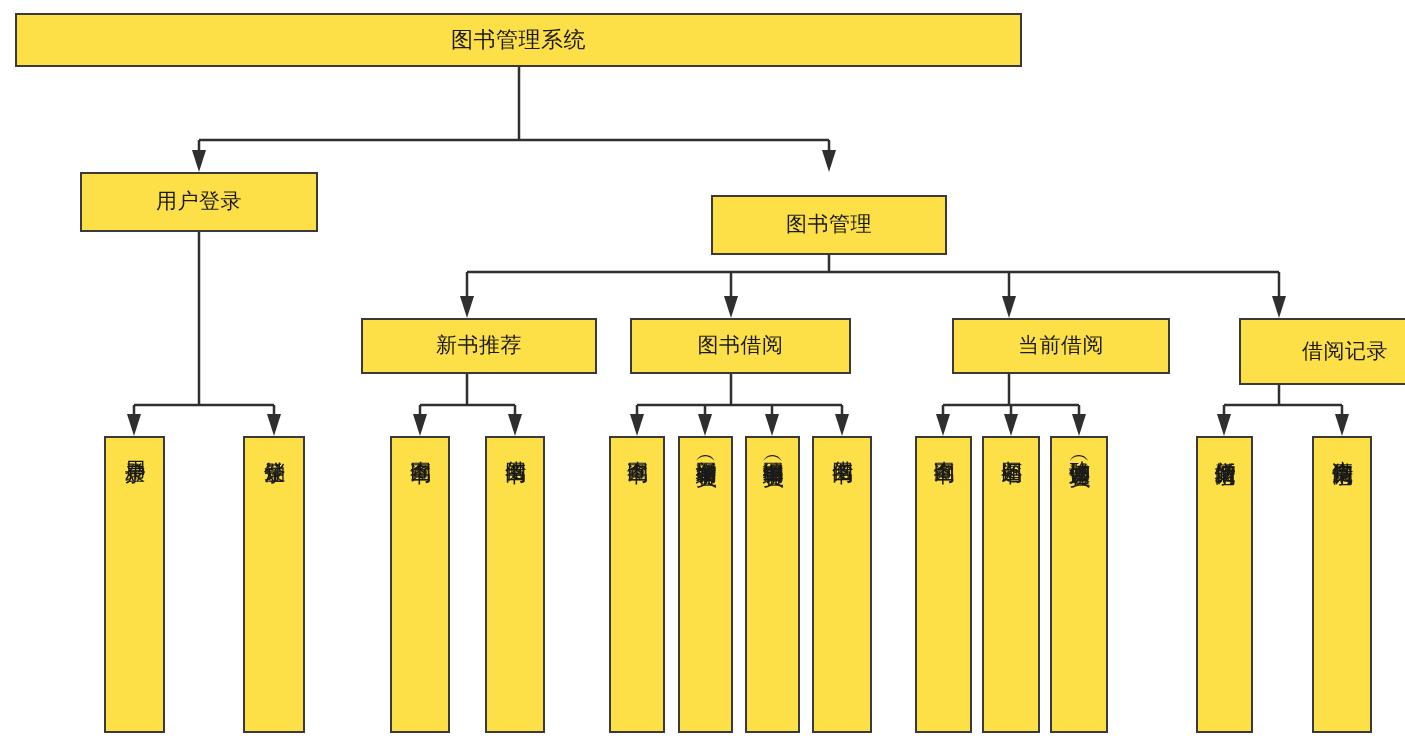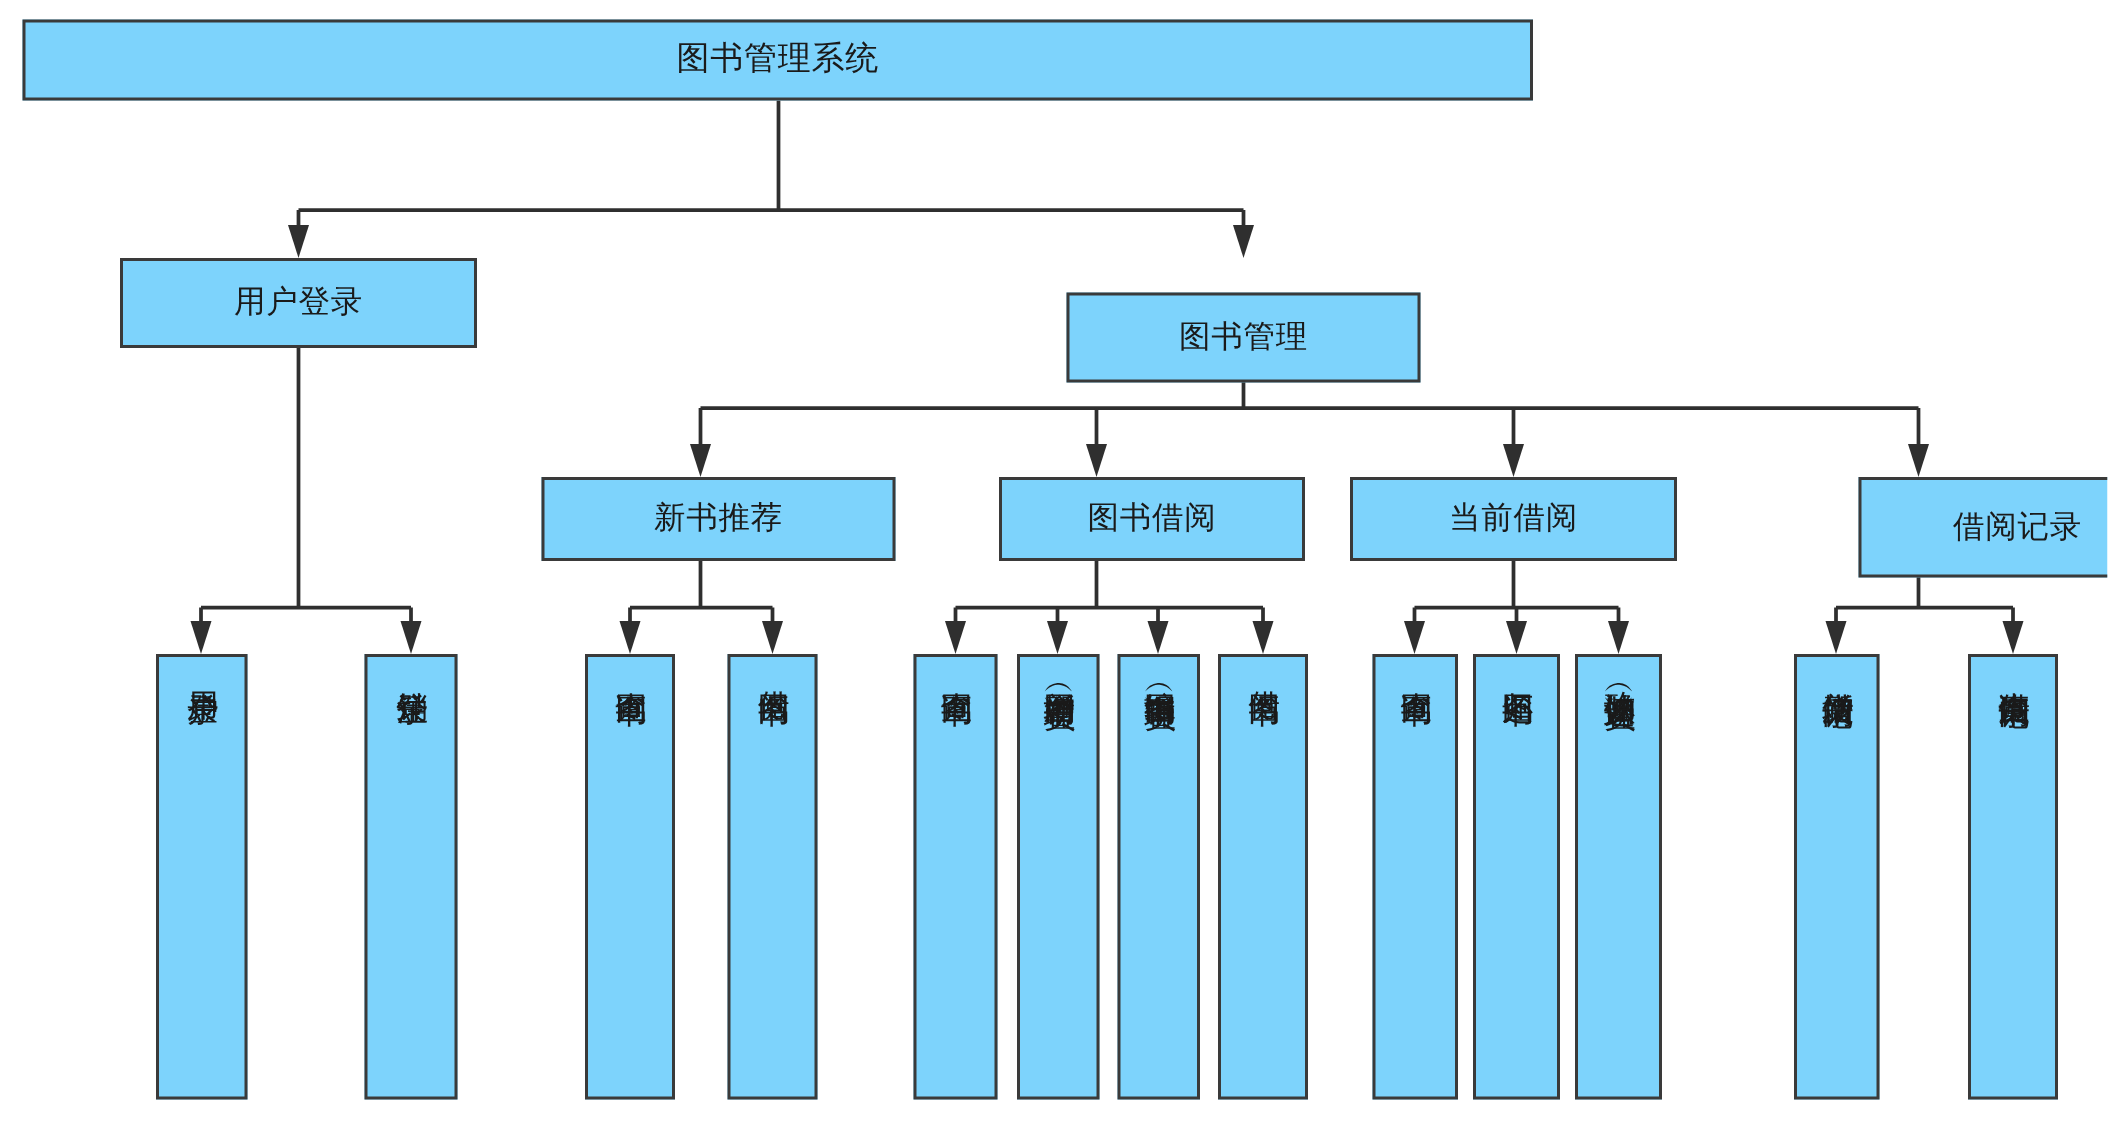--- a/index.html
+++ b/index.html
@@ -20,21 +20,21 @@
   #diagram-svg {
     position: absolute;
     left: 0;
     top: 0;
     width: 1405px;
     height: 747px;
   }
   .node-box {
     position: absolute;
     box-sizing: border-box;
-    background: #7dd3fc;
+    background: #fde047;
     border: 2px solid #3a3a3a;
     display: flex;
     align-items: center;
     justify-content: center;
     overflow: hidden;
   }
   .node-label-h {
     font-size: 21px;
     color: #1a1a1a;
     line-height: 1.1;
@@ -139,24 +139,24 @@
       </div>
       <div class="node-box level1" style="left: 80px; top: 172px; width: 238px; height: 60px;">
         <span class="node-label-h">用户登录</span>
       </div>
       <div class="node-box level1" style="left: 711px; top: 172px; width: 236px; height: 60px; margin-top: 23px;">
         <span class="node-label-h">图书管理</span>
       </div>
       <div class="node-box level2" style="left: 361px; top: 318px; width: 236px; height: 56px;">
         <span class="node-label-h">新书推荐</span>
       </div>
-      <div class="node-box level2" style="left: 666px; top: 318px; width: 204px; height: 56px;">
+      <div class="node-box level2" style="left: 630px; top: 318px; width: 221px; height: 56px;">
         <span class="node-label-h">图书借阅</span>
       </div>
-      <div class="node-box level2" style="left: 900px; top: 318px; width: 218px; height: 56px;">
+      <div class="node-box level2" style="left: 952px; top: 318px; width: 218px; height: 56px;">
         <span class="node-label-h">当前借阅</span>
       </div>
       <div class="node-box level2" style="left: 1239px; top: 318px; width: 212px; height: 67px;">
         <span class="node-label-h">借阅记录</span>
       </div>
       <div class="node-box leaf" style="left: 104px; top: 436px; width: 61px; height: 297px;">
         <div class="leaf-inner">
           <span class="node-label-v">用户登录</span>
         </div>
       </div>

